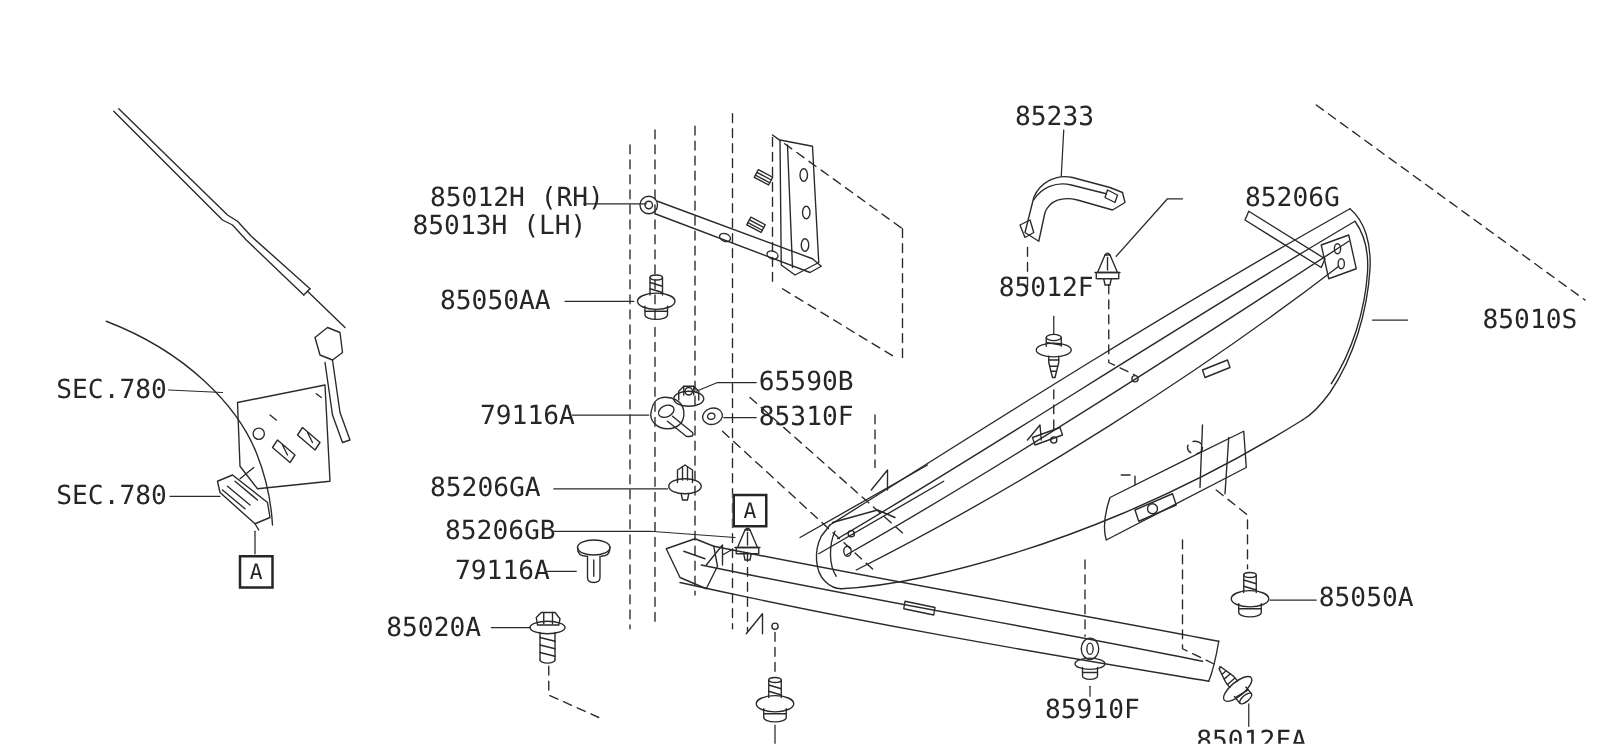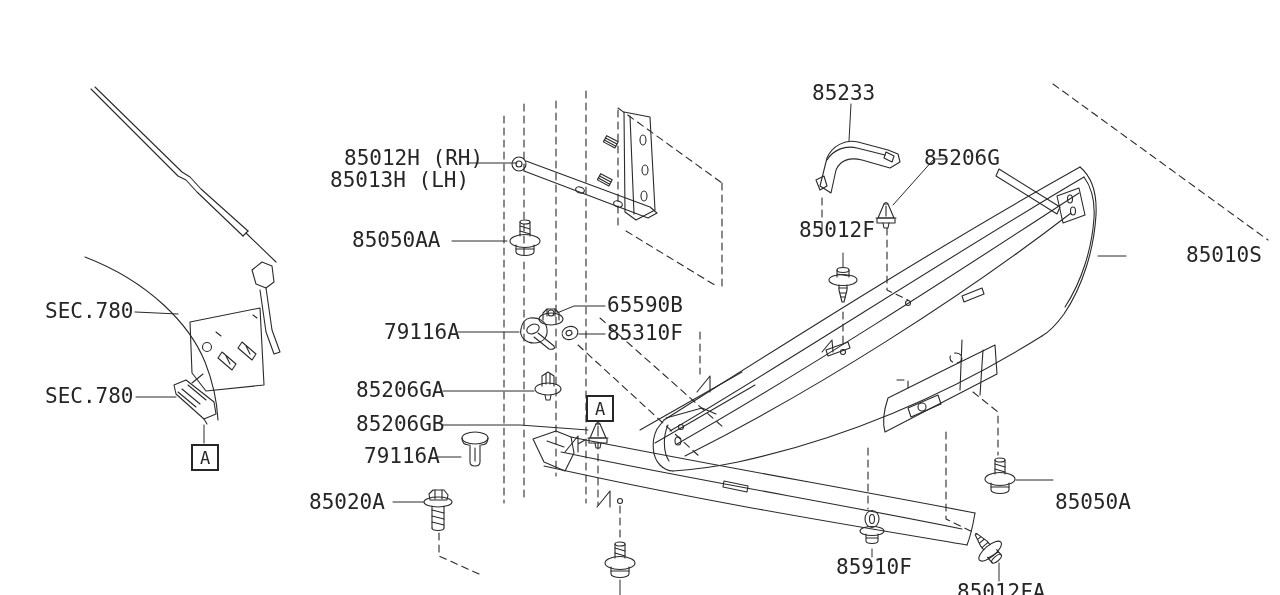--- a/index.html
+++ b/index.html
@@ -259,30 +259,30 @@
     <path d="M697,392 L710,376 L710,392"></path>
   </g>
 </svg>
 
 <div class="lbl" style="left:344px;top:148px">85012H (RH)</div>
 <div class="lbl" style="left:330px;top:170px">85013H (LH)</div>
 <div class="lbl" style="left:352px;top:230px">85050AA</div>
 <div class="lbl" style="left:45px;top:301px">SEC.780</div>
 <div class="lbl" style="left:45px;top:386px">SEC.780</div>
 <div class="lbl" style="left:812px;top:83px">85233</div>
-<div class="lbl" style="left:924px;top:148px">85206G</div>
+<div class="lbl" style="left:996px;top:148px">85206G</div>
 <div class="lbl" style="left:799px;top:220px">85012F</div>
 <div class="lbl" style="left:1186px;top:245px">85010S</div>
 <div class="lbl" style="left:607px;top:295px">65590B</div>
 <div class="lbl" style="left:384px;top:322px">79116A</div>
 <div class="lbl" style="left:607px;top:323px">85310F</div>
-<div class="lbl" style="left:356px;top:380px">85206GA</div>
+<div class="lbl" style="left:344px;top:380px">85206GA</div>
 <div class="lbl" style="left:356px;top:414px">85206GB</div>
 <div class="lbl" style="left:364px;top:446px">79116A</div>
 <div class="lbl" style="left:309px;top:492px">85020A</div>
-<div class="lbl" style="left:1055px;top:492px">85050A</div>
+<div class="lbl" style="left:1055px;top:468px">85050A</div>
 <div class="lbl" style="left:836px;top:557px">85910F</div>
 <div class="lbl" style="left:957px;top:582px">85012FA</div>
 
 <div class="callout" style="left:191px;top:444px">A</div>
 <div class="callout" style="left:586px;top:395px">A</div>
 
 </div>
 
 </body></html>

